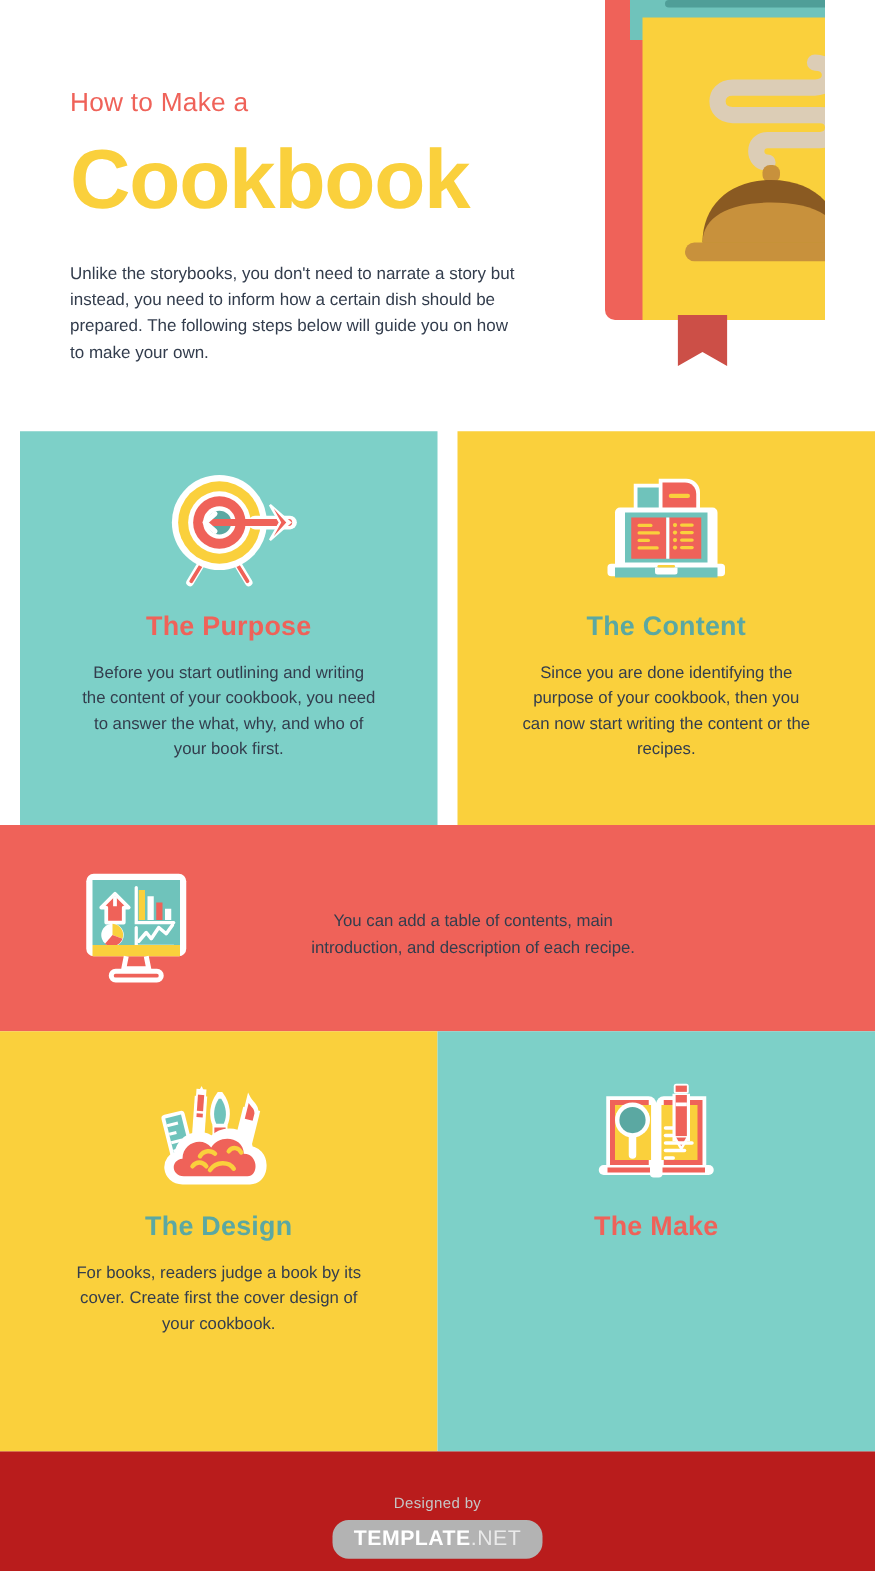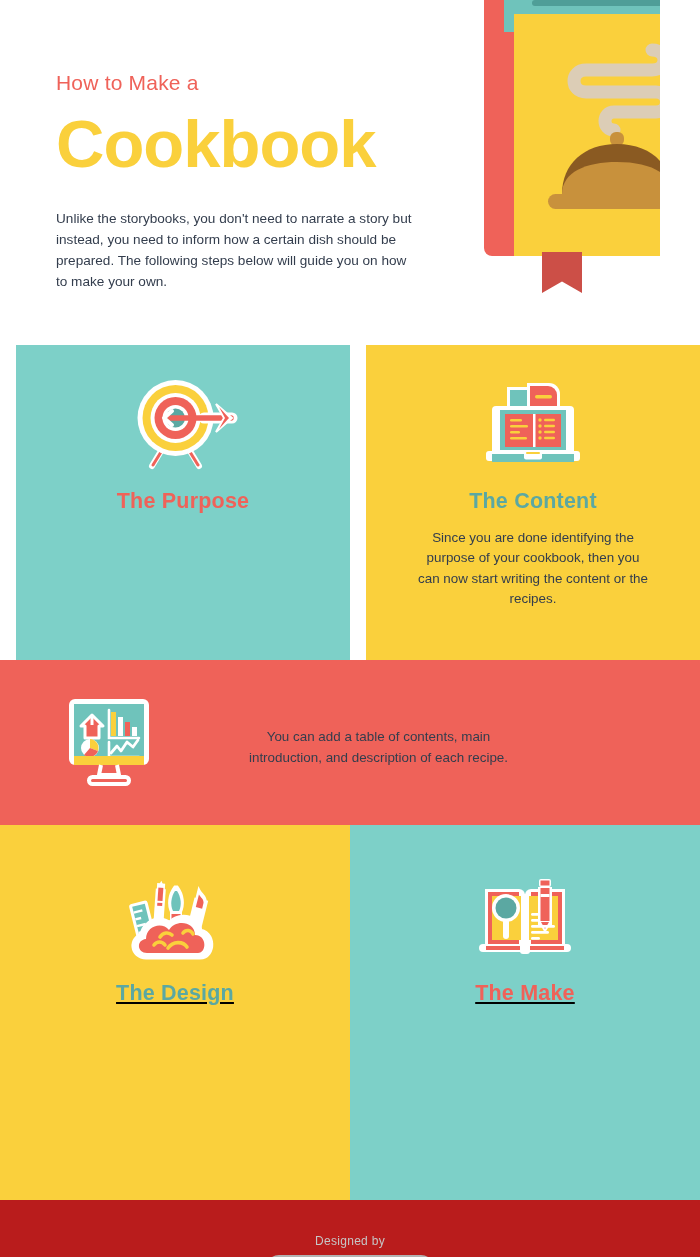--- a/index.html
+++ b/index.html
@@ -74,21 +74,21 @@
   .grid-row { display:flex; width:700px; }
   .cell {
     position:relative;
     display:flex; flex-direction:column;
     align-items:center;
   }
   .cell-teal { background:#7DD0C8; }
   .cell-yellow { background:#FAD03C; }
 
   .row-top .cell { width:350px; height:315px; padding-top:28px;margin-left:16px; }
-  .row-bottom .cell { width:350px; height:375px; padding-top:40px;text-decoration:underline; }
+  .row-bottom .cell { width:350px; height:336px; padding-top:28px; }
 
   .icon-box { width:110px; height:100px; display:block; }
   .icon-box-sm { width:100px; height:100px; display:block; }
 
   .card-title {
     font-size:21.5px;
     font-weight:700;
     letter-spacing:0.2px;
     margin-top:16px;
   }
@@ -183,20 +183,21 @@
       <circle cx="47.5" cy="45" r="21" fill="#EF6259"></circle>
       <circle cx="47.5" cy="45" r="13" fill="#ffffff"></circle>
       <circle cx="47.5" cy="45" r="9.5" fill="#5BA8A2"></circle>
       <path d="M104 45 L76 45" stroke="#ffffff" stroke-width="11" stroke-linecap="round"></path>
       <path d="M103 45 L42 45" stroke="#EF6259" stroke-width="5.5" stroke-linecap="round"></path>
       <path d="M88 31 L104 45 L88 59 L96 45 Z" fill="#ffffff" stroke="#ffffff" stroke-width="2"></path>
       <path d="M91 34 L101 45 L91 56 L97 45 Z" fill="#EF6259"></path>
       <path d="M44 38 L36 45 L44 52" fill="none" stroke="#ffffff" stroke-width="4" stroke-linecap="round" stroke-linejoin="round"></path>
     </svg>
     <div class="card-title t-coral">The Purpose</div>
+    <div class="card-body">Before you start outlining and writing the content of your cookbook, you need to answer the what, why, and who of your book first.</div>
   </div>
 
   <div class="cell cell-yellow">
     <svg class="icon-box-sm" viewBox="0 0 100 100">
 
       <path d="M24 14 h34 a12 12 0 0 1 0 24 h-34 z" fill="#ffffff"></path>
       <path d="M27 17 h30 a9 9 0 0 1 0 18 h-30 z" fill="#6FC3BB"></path>
       <path d="M44 10 h22 a11 11 0 0 1 11 11 v16 h-33 z" fill="#ffffff"></path>
       <path d="M47 13 h18 a9 9 0 0 1 9 9 v12 h-27 z" fill="#EF6259"></path>
       <rect x="52" y="22" width="17" height="3.4" rx="1.7" fill="#FAD03C"></rect>
@@ -313,20 +314,21 @@
       <path d="M26 90 C14 90 12 74 24 72 C24 58 42 52 50 62 C56 50 78 52 78 68 C92 68 92 90 80 90 Z" fill="#ffffff" stroke="#ffffff" stroke-width="9" stroke-linejoin="round"></path>
       <path d="M27 88 C17 88 16 75 26 74 C26 61 42 56 49 65 C55 54 75 56 75 70 C87 70 87 88 78 88 Z" fill="#EF6259"></path>
       <g fill="none" stroke="#FAD03C" stroke-width="3.6" stroke-linecap="round">
         <path d="M40 72 C43 67 49 67 52 70"></path>
         <path d="M34 80 C37 76 42 76 45 80"></path>
         <path d="M48 83 C53 76 63 76 67 82"></path>
         <path d="M63 68 C66 64 71 65 73 69"></path>
       </g>
     </svg>
     <div class="card-title t-teal">The Design</div>
+    <div class="card-body">For books, readers judge a book by its cover. Create first the cover design of your cookbook.</div>
   </div>
 
   <div class="cell cell-teal">
     <svg class="icon-box-sm" viewBox="0 0 100 100">
 
       <path d="M10 24 h34 a6 6 0 0 1 6 6 v52 h-40 z" fill="#ffffff"></path>
       <path d="M90 24 h-34 a6 6 0 0 0 -6 6 v52 h40 z" fill="#ffffff"></path>
 
       <path d="M13 27 h31 v52 h-31 z" fill="#EF6259"></path>
       <path d="M87 27 h-31 v52 h31 z" fill="#EF6259"></path>

